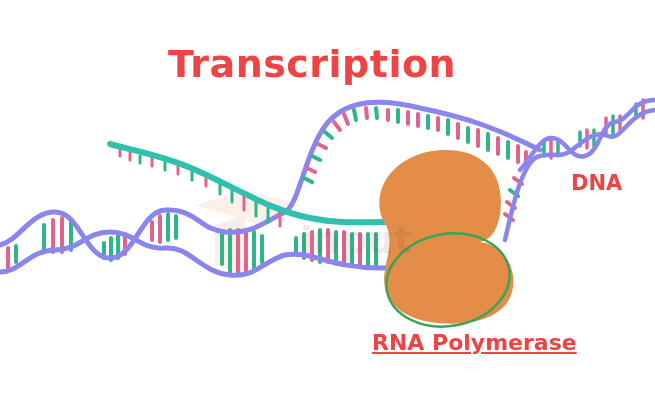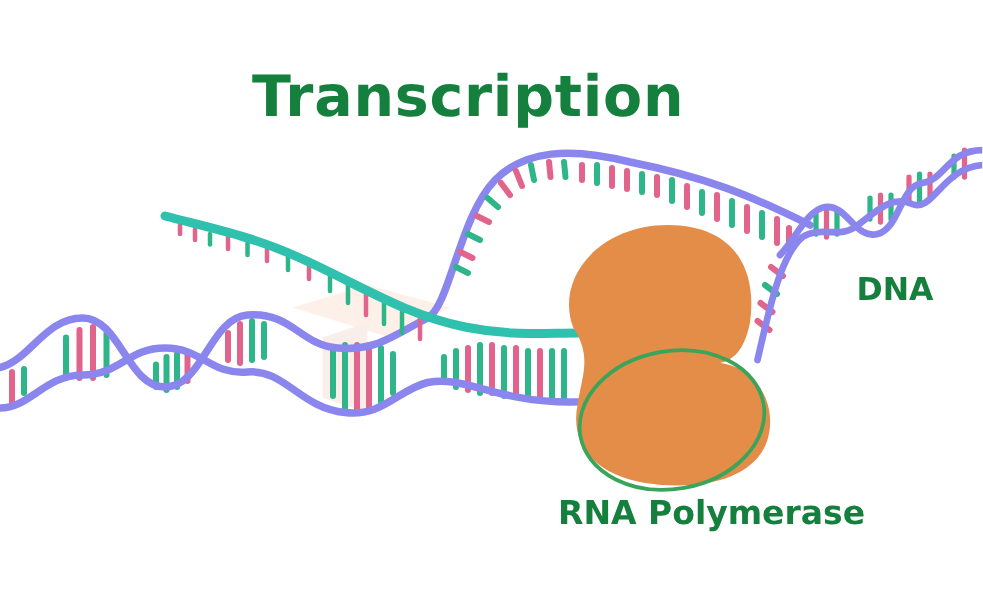--- a/index.html
+++ b/index.html
@@ -1,22 +1,22 @@
 <!DOCTYPE html>
 <html><head>
   <meta charset="utf-8">
   <style>
     html, body { margin: 0; padding: 0; background: #ffffff; }
     .stage { position: relative; width: 655px; height: 403px; overflow: hidden; background: #ffffff; font-family: "DejaVu Sans", sans-serif; }
     svg.art { position: absolute; left: 0; top: 0; }
-    .label { position: absolute; color: #15803d; font-weight: bold; white-space: nowrap; }
+    .label { position: absolute; color: #ef4444; font-weight: bold; white-space: nowrap; }
     .title { left: 168px; top: 42px; font-size: 38px; letter-spacing: 0.5px; }
     .rna { left: 170px; top: 137px; font-size: 21px; }
-    .dna { left: 571px; top: 181px; font-size: 21px; }
-    .pol { left: 372px; top: 330px; font-size: 22px; }
+    .dna { left: 571px; top: 171px; font-size: 21px; }
+    .pol { left: 372px; top: 330px; font-size: 22px; text-decoration: underline; }
     .watermark { position: absolute; left: 300px; top: 218px; font-size: 38px; font-weight: bold; color: rgba(120,80,60,0.13); }
   </style>
 </head>
 <body>
 
 <div class="stage">
 
   <svg class="art" width="655" height="403" viewBox="0 0 655 403">
 
     <g opacity="0.18">
@@ -134,17 +134,18 @@
       </g>
       <path d="M110 144 C140 152 170 158 200 172 C240 190 270 210 310 218 C340 224 360 222 385 222" fill="none" stroke="#30c0ae" stroke-width="6" stroke-linecap="round"></path>
     </g>
 
     <g>
       <path d="M382 218 C370 185 400 150 445 150 C490 150 505 180 500 215 C496 235 488 240 480 242 C505 245 518 270 512 292 C505 318 470 328 430 322 C395 316 380 295 385 270 C388 250 395 238 382 218 Z" fill="#e38d48"></path>
       <ellipse cx="448" cy="280" rx="62" ry="46" transform="rotate(-10 448 280)" fill="none" stroke="#3aa55a" stroke-width="2.5"></ellipse>
     </g>
   </svg>
 
+  <div class="watermark">input</div>
 
   <div class="label title">Transcription</div>
   <div class="label dna">DNA</div>
   <div class="label pol">RNA Polymerase</div>
 </div>
 
 </body></html>

